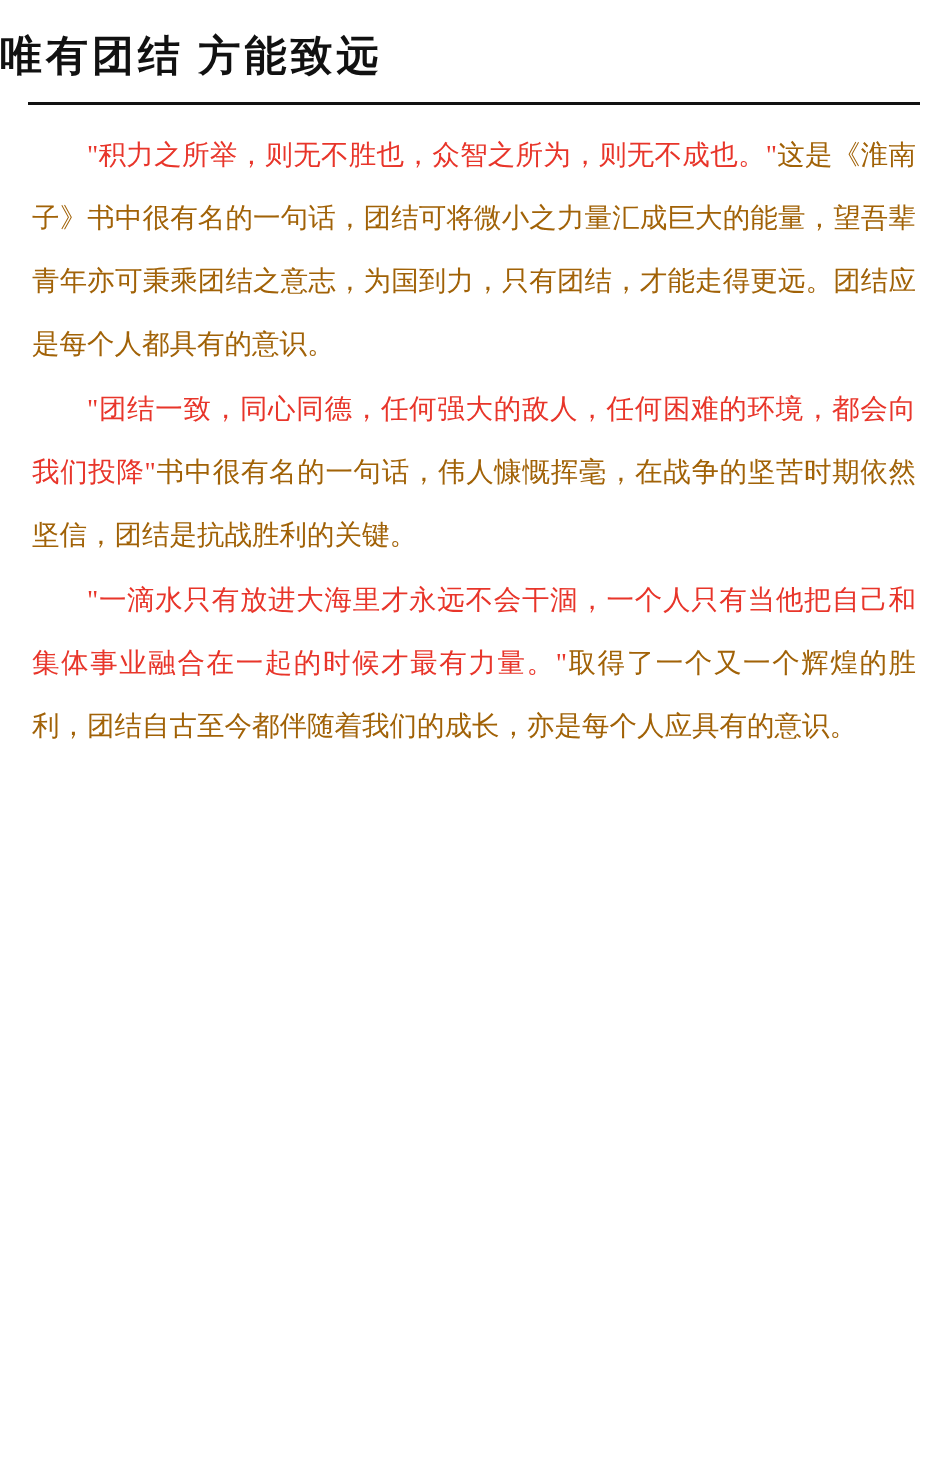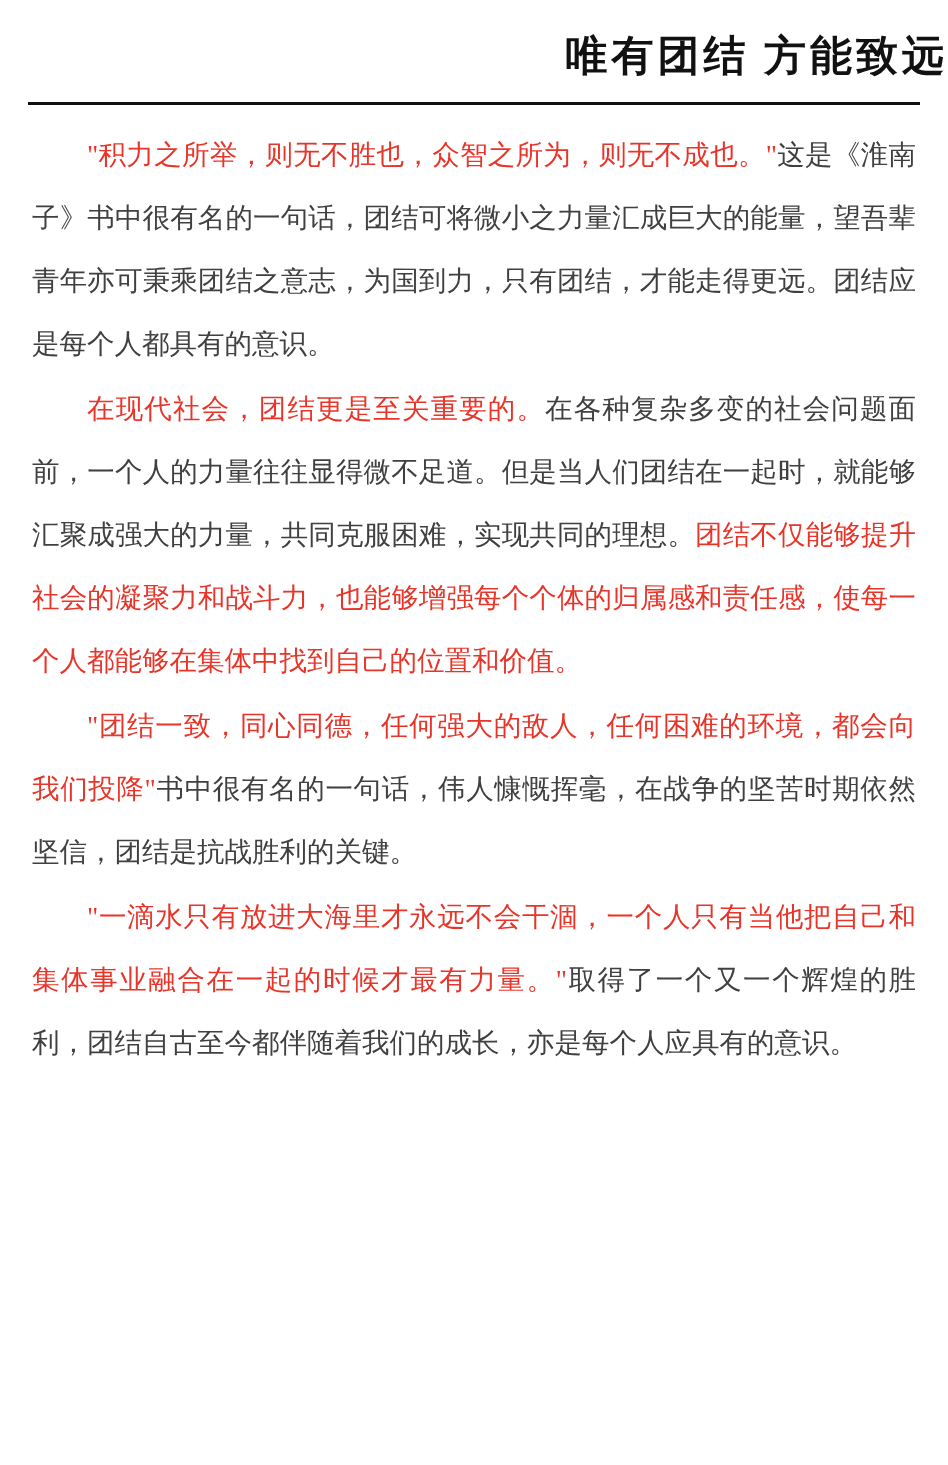--- a/index.html
+++ b/index.html
@@ -15,21 +15,21 @@
     overflow: hidden;
   }
   .page {
     position: relative;
     width: 948px;
     height: 1465px;
     box-sizing: border-box;
     padding: 0;
   }
   .doc-title {
-    text-align: right;
+    text-align: left;
     font-size: 42px;
     font-weight: 700;
     letter-spacing: 4px;
     color: #111111;
     margin: 28px 0 18px 0;
     font-family: "Liberation Serif", "DejaVu Serif", serif;
   }
   .title-rule {
     width: 892px;
     margin: 0 auto;
@@ -47,31 +47,30 @@
     text-align: justify;
     text-justify: inter-ideograph;
     text-indent: 2em;
     color: #1a1a1a;
     font-family: "Liberation Serif", "DejaVu Serif", serif;
   }
   .red {
     color: #e8352a;
   }
   .blk {
-    color: #404040;
+    color: #a16207;
   }
 </style>
 </head>
 <body>
 
 <div class="page">
 
   <h1 class="doc-title">唯有团结  方能致远</h1>
   <div class="title-rule"></div>
 
   <div class="body-wrap">
     <p class="para"><span class="red">"积力之所举，则无不胜也，众智之所为，则无不成也。"</span><span class="blk">这是《淮南子》书中很有名的一句话，团结可将微小之力量汇成巨大的能量，望吾辈青年亦可秉乘团结之意志，为国到力，只有团结，才能走得更远。团结应是每个人都具有的意识。</span></p>
-    <p class="para"><span class="red">在现代社会，团结更是至关重要的。</span><span class="blk">在各种复杂多变的社会问题面前，一个人的力量往往显得微不足道。但是当人们团结在一起时，就能够汇聚成强大的力量，共同克服困难，实现共同的理想。</span><span class="red">团结不仅能够提升社会的凝聚力和战斗力，也能够增强每个个体的归属感和责任感，使每一个人都能够在集体中找到自己的位置和价值。</span></p>
     <p class="para"><span class="red">"团结一致，同心同德，任何强大的敌人，任何困难的环境，都会向我们投降"</span><span class="blk">书中很有名的一句话，伟人慷慨挥毫，在战争的坚苦时期依然坚信，团结是抗战胜利的关键。</span></p>
     <p class="para"><span class="red">"一滴水只有放进大海里才永远不会干涸，一个人只有当他把自己和集体事业融合在一起的时候才最有力量。"</span><span class="blk">取得了一个又一个辉煌的胜利，团结自古至今都伴随着我们的成长，亦是每个人应具有的意识。</span></p>
   </div>
 
 </div>
 
 </body></html>

